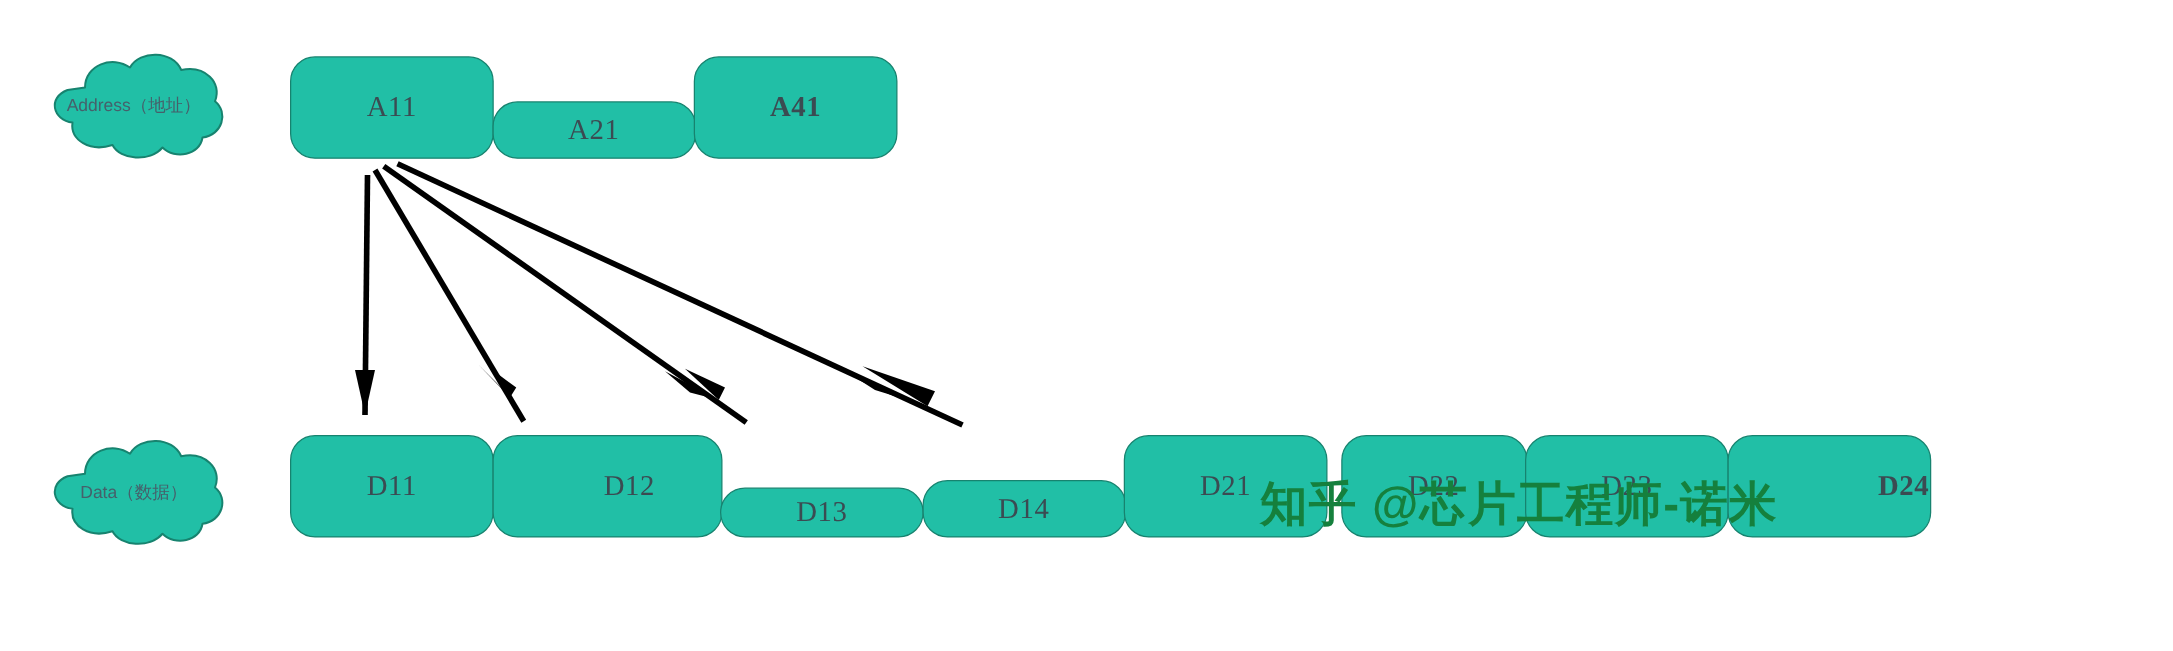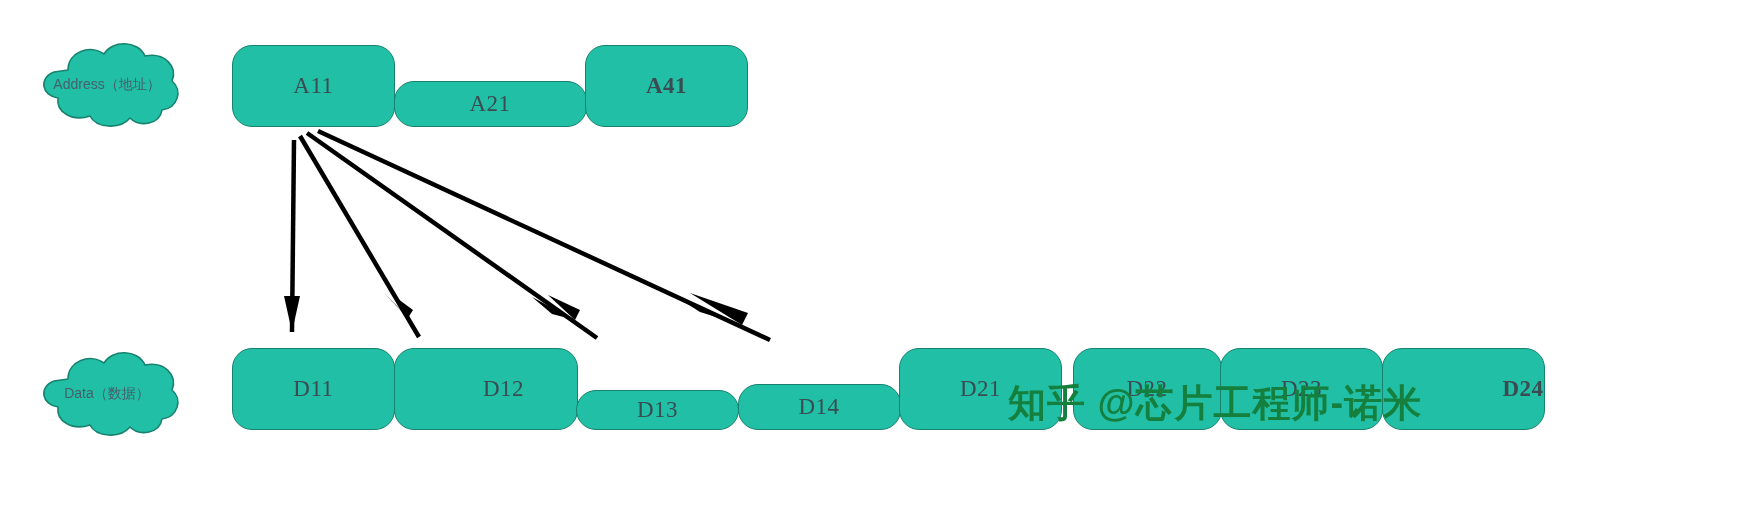--- a/index.html
+++ b/index.html
@@ -104,21 +104,21 @@
                C 14 58, 10 40, 26 34
                Z" fill="#21bfa6" stroke="#17836f" stroke-width="1.6" stroke-linejoin="round"></path>
     </svg>
     <div class="cloud-label" style="top:38px;">Address（地址）</div>
   </div>
 
   <div class="cell-row" id="address-cells" style="left:232px; top:45px; height:82px;">
       <div class="cell" style="width: 163px;">
         <span>A11</span>
       </div>
-      <div class="cell" style="width: 193px; margin-top: 36px;">
+      <div class="cell" style="width: 163px; margin-top: 36px;">
         <span>A21</span>
       </div>
       <div class="cell" style="width: 163px;">
         <span>A41</span>
       </div>
     </div>
 
   <svg id="arrows" viewBox="0 0 1738 521">
 
     <g>

